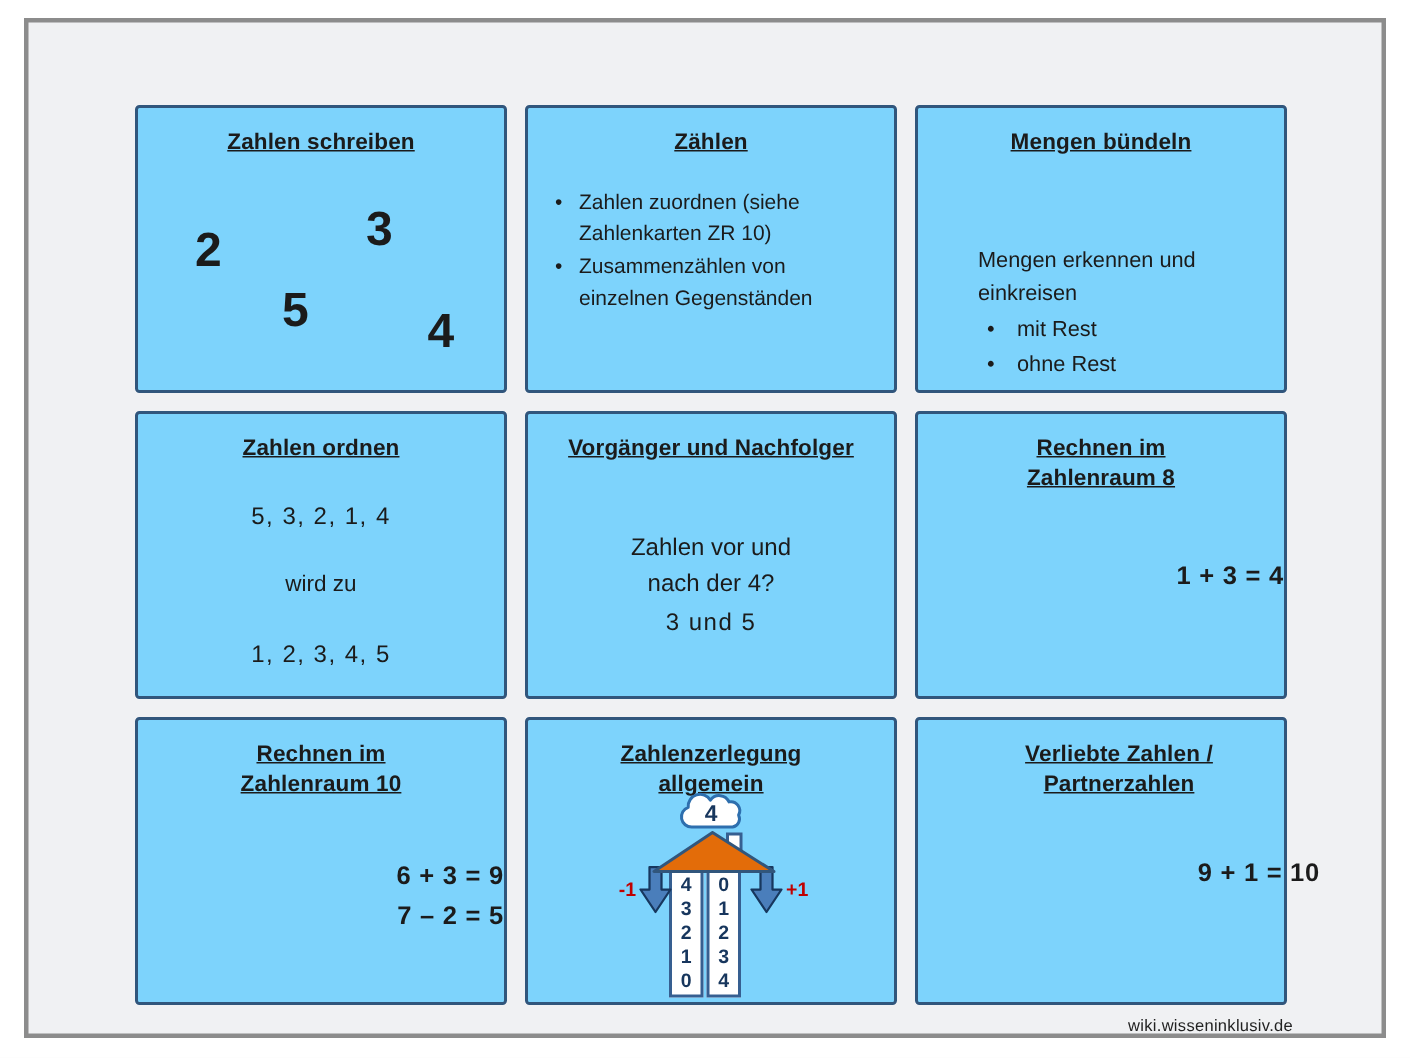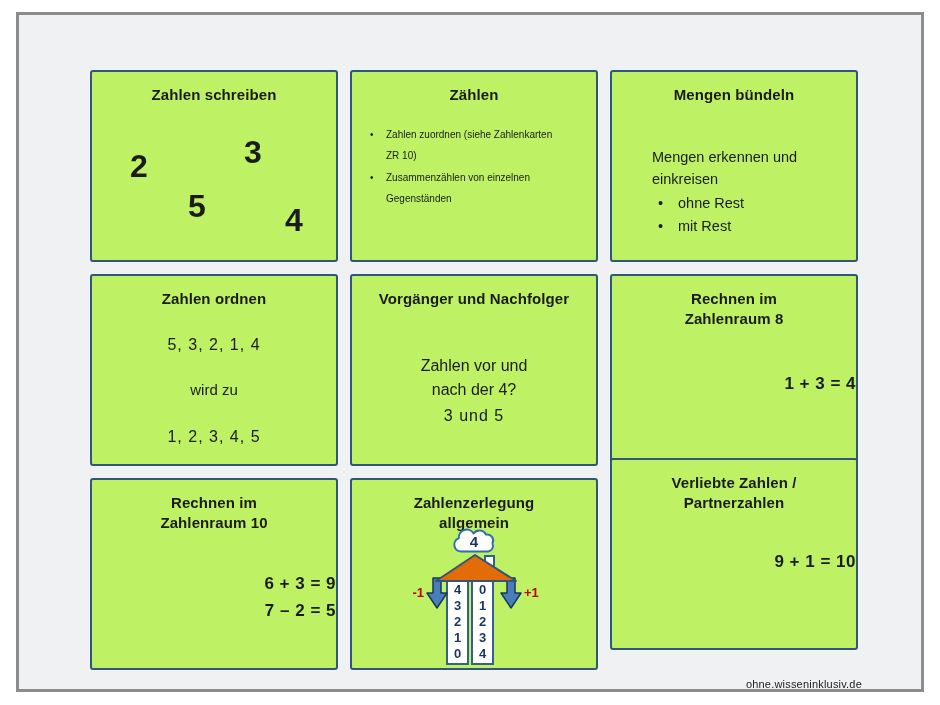--- a/index.html
+++ b/index.html
@@ -10,40 +10,40 @@
   }
   .frame {
     position:absolute; left:16px; top:12px; width:908px; height:680px;
     background:#f0f1f3; border:3px solid #8c8c8c;
   }
   .page-title {
     position:absolute; left:0; top:28px; width:100%;
     text-align:center; font-size:19px; font-weight:bold; letter-spacing:.2px;
   }
   .box {
-    position:absolute; width:248px; height:192px; background:#bef264;
-    border:2px solid #31567c; border-radius:3px;
+    position:absolute; width:248px; height:192px; background:#7dd3fc;
+    border:2px solid #31567c; border-radius:3px;text-decoration:underline;
   }
   .box h2 {
     margin:13px auto 0; text-align:center; font-size:15px; font-weight:bold;
     line-height:1.35; letter-spacing:.1px;
   }
   .w150 { max-width:150px; } .w170 { max-width:170px; } .w185 { max-width:185px; }
   .center-line { position:absolute; width:100%; text-align:center; }
   .seq   { font-size:16px; letter-spacing:1px; }
   .plain { font-size:15px; }
   .equation { font-size:17px; font-weight:600; letter-spacing:.5px;text-align:right; }
   .bignum { position:absolute; font-size:32px; font-weight:600; }
 
   
-  .bullets { position:absolute; font-size:10px; line-height:21px; }
+  .bullets { position:absolute; font-size:14px; line-height:21px; }
   .bullet-item { position:relative; padding-left:20px; margin-bottom:1px; }
   .bullet-item::before { content:"•"; position:absolute; left:4px; }
   .b2-list { left:14px; top:52px; width:202px; }
-  .b3-body { left:40px; top:74px; width:168px; font-size:14.5px; line-height:22px; }
+  .b3-body { left:40px; top:91px; width:168px; font-size:14.5px; line-height:22px; }
   .b3-body .bullet-item { padding-left:26px; }
   .b3-body .bullet-item::before { left:6px; }
   .b5-question { font-size:16px; line-height:24px;text-align:center; }
   .b5-question span { display:inline-block; max-width:130px; }
 
   
   .house-col-wrap { position:absolute; left:94px; top:99px; display:flex; gap:2px; z-index:1; }
   .house-col {
     width:23px; height:86px; background:#fff; border:2px solid #365f91;
     display:flex; flex-direction:column; align-items:center; padding-top:1px;
@@ -78,22 +78,22 @@
     <div class="bullets b2-list">
       <div class="bullet-item">Zahlen zuordnen (siehe Zahlenkarten ZR 10)</div>
       <div class="bullet-item">Zusammenzählen von einzelnen Gegenständen</div>
     </div>
   </section>
 
   <section class="box" style="left:610px; top:70px;">
     <h2>Mengen bündeln</h2>
     <div class="bullets b3-body">
       <div style="max-width:150px; margin-bottom:2px;">Mengen erkennen und einkreisen</div>
+      <div class="bullet-item">mit Rest</div>
       <div class="bullet-item">ohne Rest</div>
-      <div class="bullet-item">mit Rest</div>
     </div>
   </section>
 
   <section class="box" style="left:90px; top:274px;">
     <h2>Zahlen ordnen</h2>
     <div class="center-line seq" style="top:60px;">5, 3, 2, 1, 4</div>
     <div class="center-line plain" style="top:105px;">wird zu</div>
     <div class="center-line seq" style="top:152px;">1, 2, 3, 4, 5</div>
   </section>
 
@@ -150,19 +150,19 @@
       <polygon points="7,1 15,1 15,16 21,16 11,31 1,16 7,16" fill="#4a7ebb" stroke="#17375e" stroke-width="1.5" stroke-linejoin="round"></polygon>
     </svg>
     <svg class="arrow-svg" style="left:148px; top:97px;" width="22" height="32" viewBox="0 0 22 32">
       <polygon points="7,1 15,1 15,16 21,16 11,31 1,16 7,16" fill="#4a7ebb" stroke="#17375e" stroke-width="1.5" stroke-linejoin="round"></polygon>
     </svg>
 
     <span class="house-label" style="left:48px; top:105px; width:24px; text-align:right;">-1</span>
     <span class="house-label" style="left:172px; top:105px;">+1</span>
   </section>
 
-  <section class="box" style="left:610px; top:458px;">
+  <section class="box" style="left:610px; top:478px;padding-left:24px;">
     <h2 class="w185">Verliebte Zahlen / Partnerzahlen</h2>
     <div class="center-line equation" style="top:92px;">9 + 1 = 10</div>
   </section>
 
-  <div class="footer-note">ohne.wisseninklusiv.de</div>
+  <div class="footer-note">wiki.wisseninklusiv.de</div>
 </div>
 
 </body></html>

